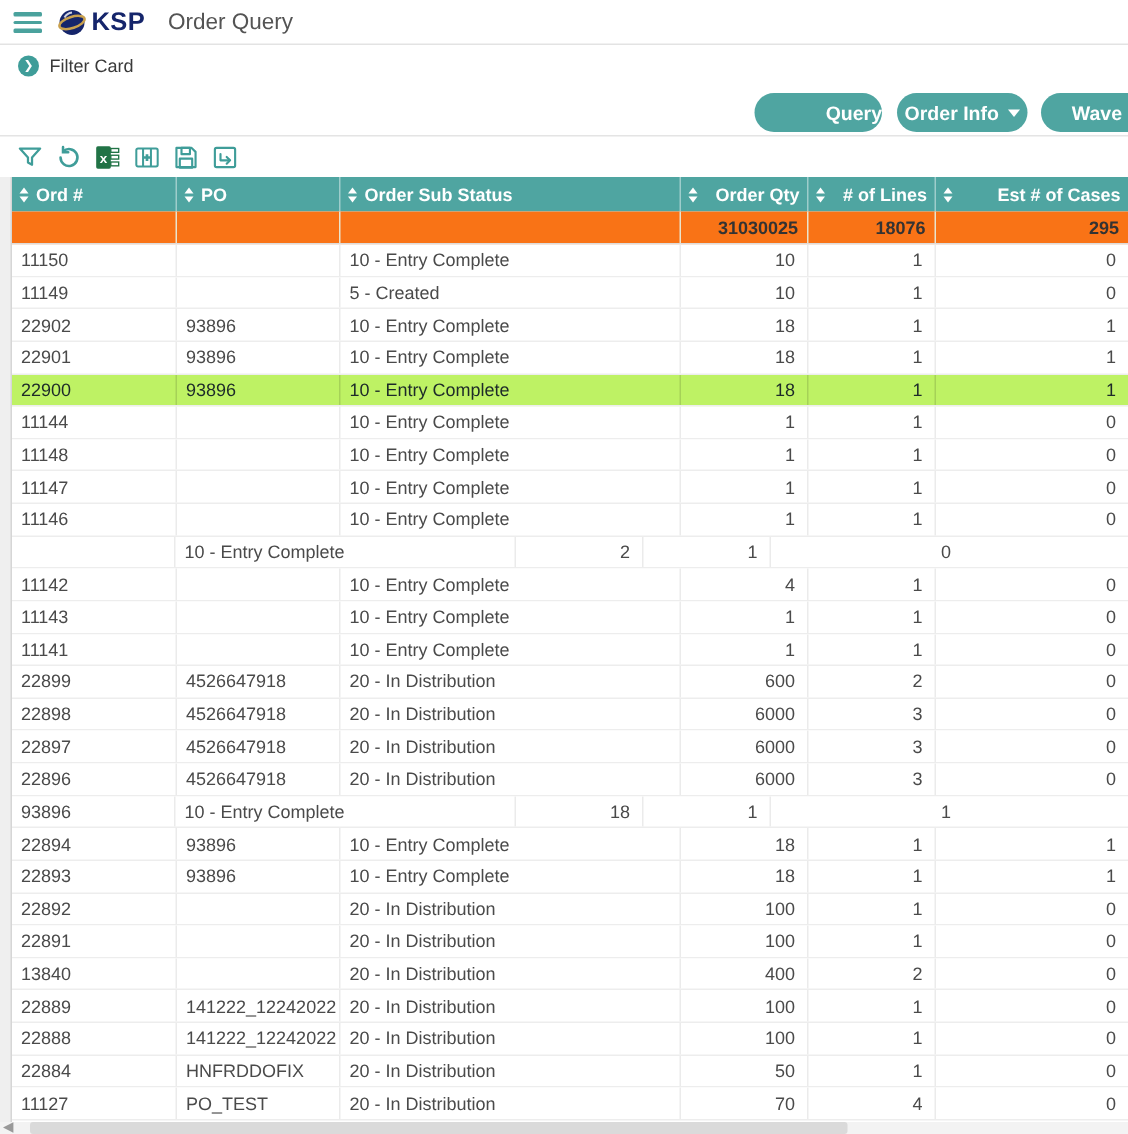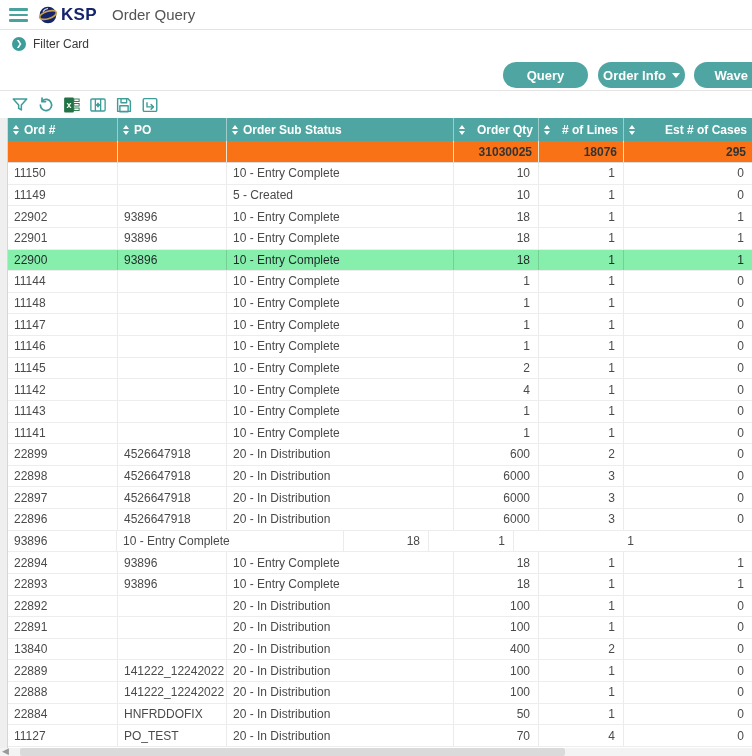--- a/index.html
+++ b/index.html
@@ -21,21 +21,21 @@
   .filter-row { position:absolute; top:31px; left:0; width:752px; height:26px; cursor:pointer; }
   .chev-circle { position:absolute; left:12px; top:6px; width:14px; height:14px; border-radius:50%;
                  background:#3f9d99; color:#fff; font-size:8px; line-height:14px; text-align:center; }
   .filter-label { position:absolute; left:33px; top:0; line-height:27px; font-size:12px; color:#3a3a3a; }
 
   
   .btn { position:absolute; top:62px; height:26px; border:none; border-radius:13px;
          background:#4fa5a1; color:#fff; font-family:"Liberation Sans",sans-serif;
          font-size:13px; font-weight:bold; cursor:pointer; display:flex;
          align-items:center; justify-content:center; }
-  .btn-query { left:503px; width:85px; }
+  .btn-query { left:503px; width:85px;justify-content:flex-end; }
   .btn-orderinfo { left:598px; width:87px; }
   .btn-wave { left:694px; width:102px; }
   .caret { width:0; height:0; border:4px solid transparent; border-top:5px solid #fff;
            margin-left:6px; margin-top:5px; }
   .actions-divider { position:absolute; top:90px; left:0; width:752px; border-top:1px solid #e4e4e4; }
 
   
   .toolbar { position:absolute; top:92px; left:0; width:752px; height:26px;
              display:flex; align-items:center; padding-left:10px; gap:7px; }
   .tb-icon { width:19px; height:19px; color:#3f9d99; cursor:pointer; display:flex;
@@ -63,21 +63,21 @@
   .t-cell { font-size:12px; font-weight:bold; color:#333; padding:0 6px;
             display:flex; align-items:center; border-right:1px solid #e9e4cd;
             white-space:nowrap; overflow:hidden; }
   .t-cell.num { justify-content:flex-end; }
 
   .gbody { position:absolute; top:163px; left:8px; width:744px; }
   .row { display:flex; height:21.63px; background:#fff; border-bottom:1px solid #ededed; cursor:pointer; }
   .cell { font-size:12px; color:#4a4a4a; padding:0 6px; display:flex; align-items:center;
           border-right:1px solid #ebebeb; white-space:nowrap; overflow:hidden; }
   .cell.num { justify-content:flex-end; padding-right:8px; }
-  .row.selected { background:#86efac; }
+  .row.selected { background:#bef264; }
   .row.selected .cell { color:#1d2a29; border-right-color:rgba(0,0,0,.13); border-bottom-color:rgba(0,0,0,.1); }
 
   .c0{width:110px}.c1{width:109px}.c2{width:227px}.c3{width:85px}.c4{width:85px}
   .c5{width:128px;border-right:none}
 
   
   .hscroll { position:absolute; top:748px; left:0; width:752px; height:8px; background:#f3f3f3; }
   .hs-arrow { position:absolute; left:2px; top:-2px; font-size:9px; color:#999; cursor:pointer; }
   .hs-thumb { position:absolute; left:20px; top:0; width:545px; height:8px; background:#dadada;
               border-radius:2px; cursor:pointer; }
@@ -287,21 +287,20 @@
       </div>
       <div class="row">
         <div class="cell c0">11146</div>
         <div class="cell c1"></div>
         <div class="cell c2">10 - Entry Complete</div>
         <div class="cell c3 num">1</div>
         <div class="cell c4 num">1</div>
         <div class="cell c5 num">0</div>
       </div>
       <div class="row">
-        <div class="cell c0">11145</div>
         <div class="cell c1"></div>
         <div class="cell c2">10 - Entry Complete</div>
         <div class="cell c3 num">2</div>
         <div class="cell c4 num">1</div>
         <div class="cell c5 num">0</div>
       </div>
       <div class="row">
         <div class="cell c0">11142</div>
         <div class="cell c1"></div>
         <div class="cell c2">10 - Entry Complete</div>

